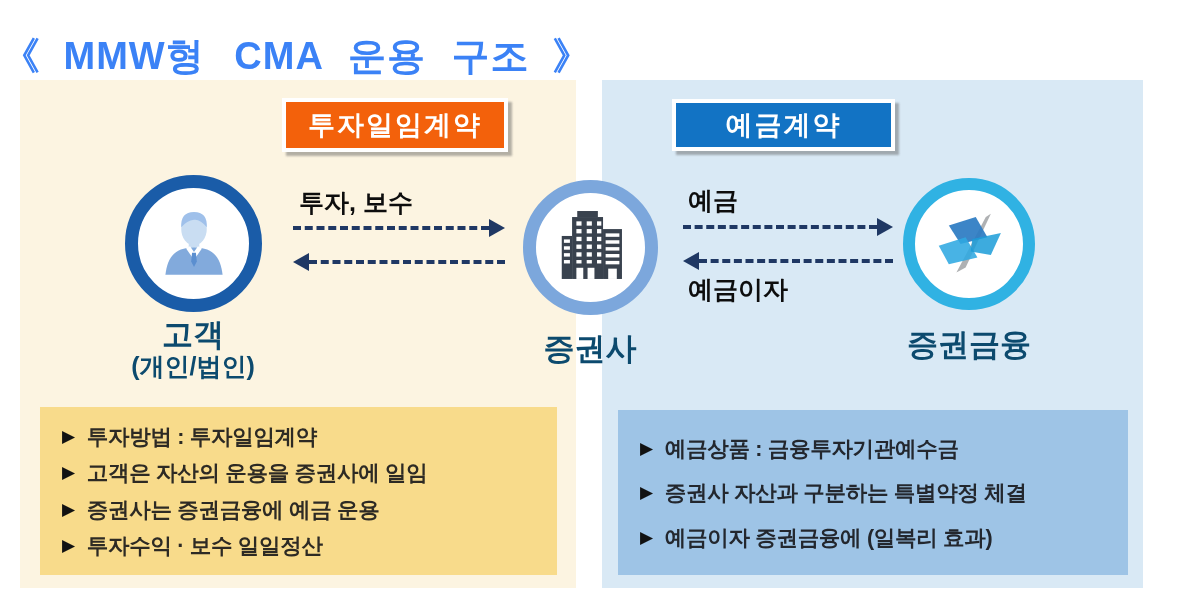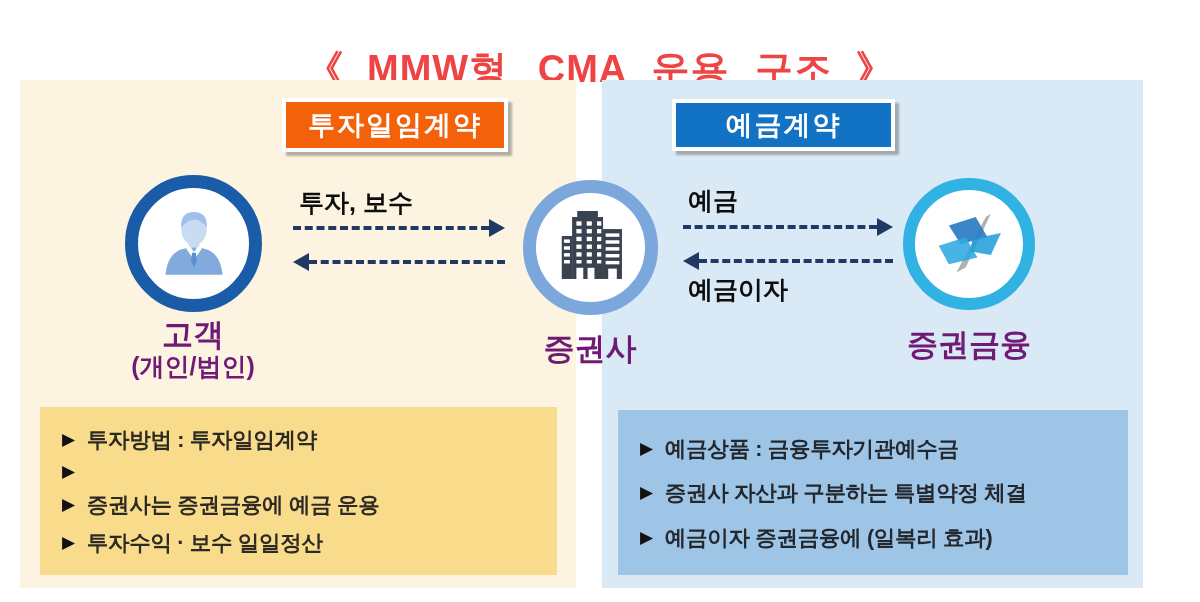--- a/index.html
+++ b/index.html
@@ -1,21 +1,21 @@
 <!DOCTYPE html>
 <html style="--panel-left: #FCF4E1; --panel-right: #D9E9F5; --box-yellow: #F8DB8B; --box-blue: #9EC4E6; --badge-orange: #F3610B; --badge-blue: #1273C4; --navy: #1F3864; --ring-customer: #1A5CA8; --ring-securities: #7CA7DC; --ring-ksfc: #30B2E3; --squiggle: #D9972F;"><head>
 <meta charset="utf-8">
 <style>
   html,body{margin:0;padding:0;background:#ffffff;}
   body{font-family:"Liberation Sans","DejaVu Sans",sans-serif;}
   .stage{position:relative;width:1200px;height:602px;background:#ffffff;overflow:hidden;}
 
   
-  .title{position:absolute;top:19px;left:0;width:100%;text-align:center;
-         font-size:38px;font-weight:800;color:#ef4444;letter-spacing:1px;}
+  .title{position:absolute;top:6px;left:0;width:100%;text-align:left;
+         font-size:38px;font-weight:800;color:#3b82f6;letter-spacing:1px;}
   .title .part{margin:0 9px;display:inline-block;}
   .title .bracket{margin:0 2px;font-weight:700;}
   .title .squiggle{border-bottom:3px dotted var(--squiggle);padding-bottom:0px;}
   .title .wide{word-spacing:14px;}
 
   
   .panel{position:absolute;top:80px;height:508px;}
   .panel.left{left:20px;width:556px;background:var(--panel-left);}
   .panel.right{left:602px;width:541px;background:var(--panel-right);}
 
@@ -28,21 +28,21 @@
 
   
   .circle{position:absolute;border-radius:50%;background:#ffffff;
           display:flex;align-items:center;justify-content:center;box-sizing:border-box;}
   .circle.customer{left:125px;top:175px;width:137px;height:137px;border:13px solid var(--ring-customer);}
   .circle.securities{left:523px;top:180px;width:135px;height:135px;border:13px solid var(--ring-securities);}
   .circle.ksfc{left:903px;top:178px;width:132px;height:132px;border:12px solid var(--ring-ksfc);}
   .circle svg{display:block;}
 
   
-  .entity-label{position:absolute;text-align:center;color:#701a75;font-weight:800;}
+  .entity-label{position:absolute;text-align:center;color:#0c4a6e;font-weight:800;}
   .lbl-customer{left:98px;top:314px;width:190px;font-size:31px;}
   .lbl-customer-sub{left:98px;top:350px;width:190px;font-size:25px;}
   .lbl-securities{left:495px;top:328px;width:190px;font-size:31px;}
   .lbl-ksfc{left:869px;top:324px;width:200px;font-size:31px;}
 
   
   .arrow{position:absolute;display:flex;align-items:center;height:16px;}
   .arrow .line{flex:1;height:0;border-top:4px dashed var(--navy);}
   .arrow .head-right{width:0;height:0;border-top:9px solid transparent;
         border-bottom:9px solid transparent;border-left:16px solid var(--navy);}
@@ -181,20 +181,21 @@
   </div>
   <div class="entity-label lbl-ksfc">증권금융</div>
 
   <div class="note-box yellow">
     <div class="note-item">
       <span class="bullet">▶</span>
       <span>투자방법 : 투자일임계약</span>
     </div>
     <div class="note-item">
       <span class="bullet">▶</span>
+      <span>고객은 자산의 운용을 증권사에 일임</span>
     </div>
     <div class="note-item">
       <span class="bullet">▶</span>
       <span>증권사는 증권금융에 예금 운용</span>
     </div>
     <div class="note-item">
       <span class="bullet">▶</span>
       <span>투자수익 · 보수 일일정산</span>
     </div>
   </div>

